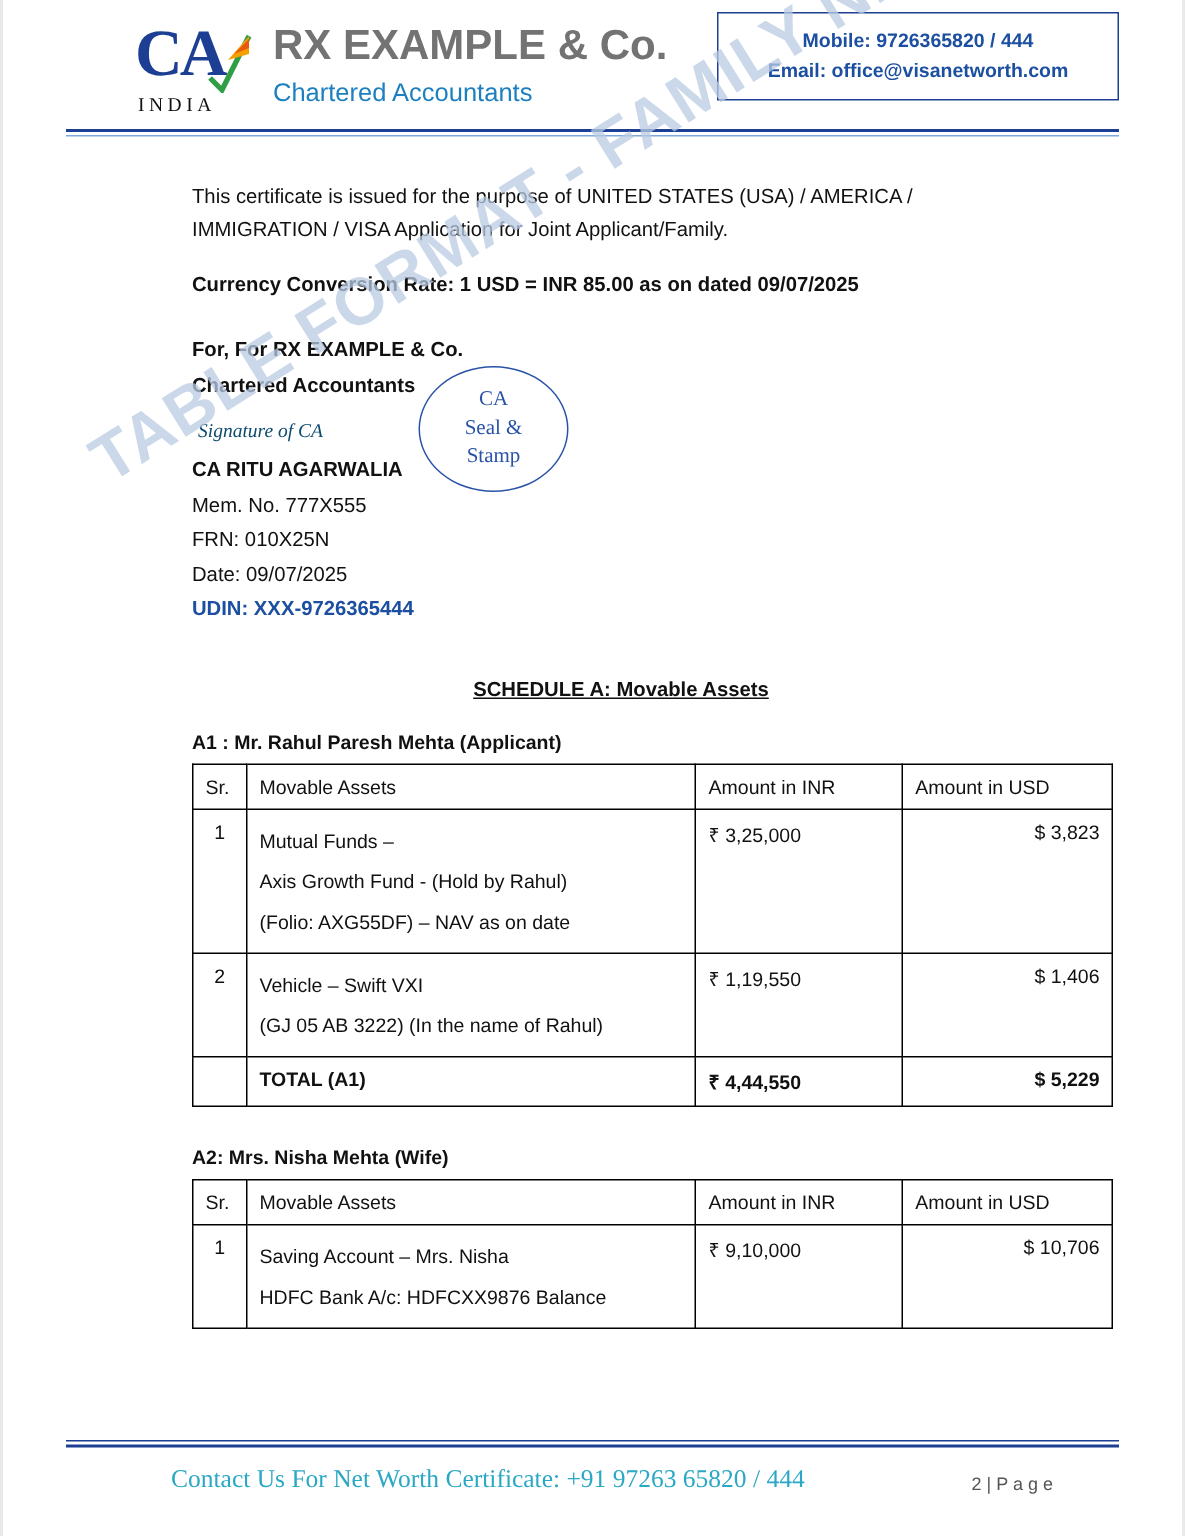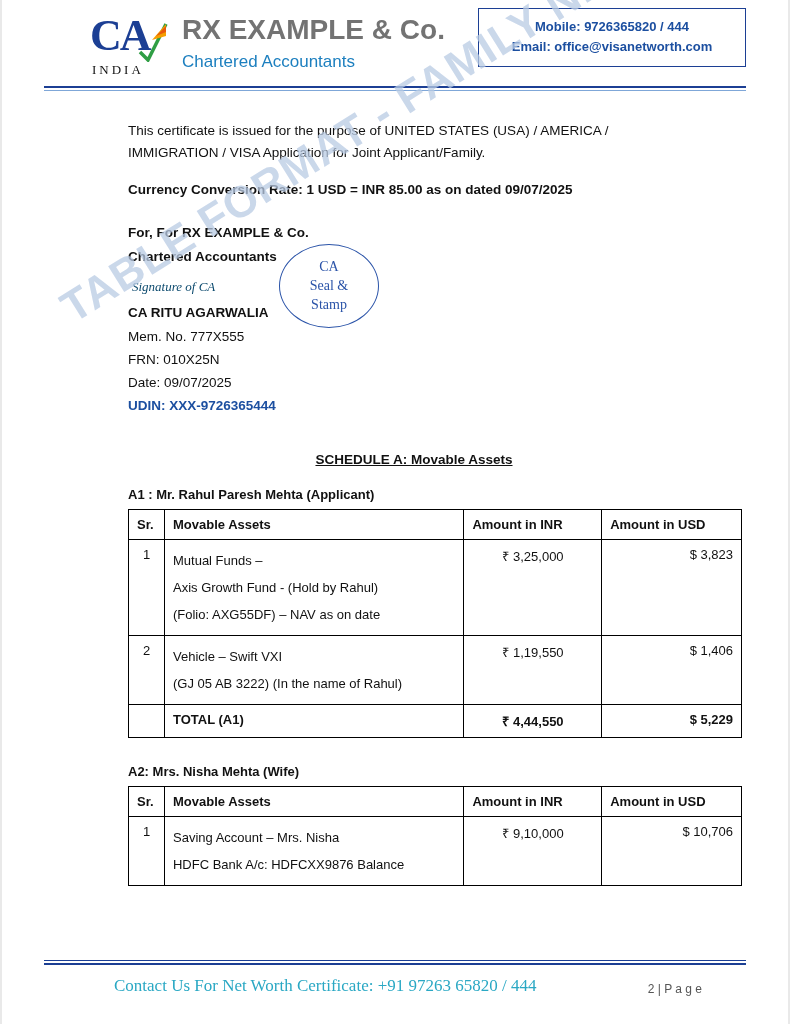--- a/index.html
+++ b/index.html
@@ -184,26 +184,26 @@
     border-collapse: collapse;
     width: 614px;
     font-size: 13px;
   }
   table.assets th, table.assets td {
     border: 1px solid #000;
     padding: 7px 8px;
     vertical-align: top;
   }
   table.assets th {
-    font-weight: bold;
+    font-weight: normal;
     text-align: left;
   }
   .c-sr { width: 36px; text-align: center; }
   .c-desc { width: 300px; }
-  .c-inr { width: 138px; text-align: center; }
+  .c-inr { width: 138px; text-align: left; }
   .c-usd { width: 140px; text-align: right; }
   th.c-inr, th.c-usd { text-align: left; }
   .cell-line { line-height: 27px; }
   .gap { height: 26px; }
 
   
   .footer {
     position: absolute;
     left: 0; right: 0;
     bottom: 0;

